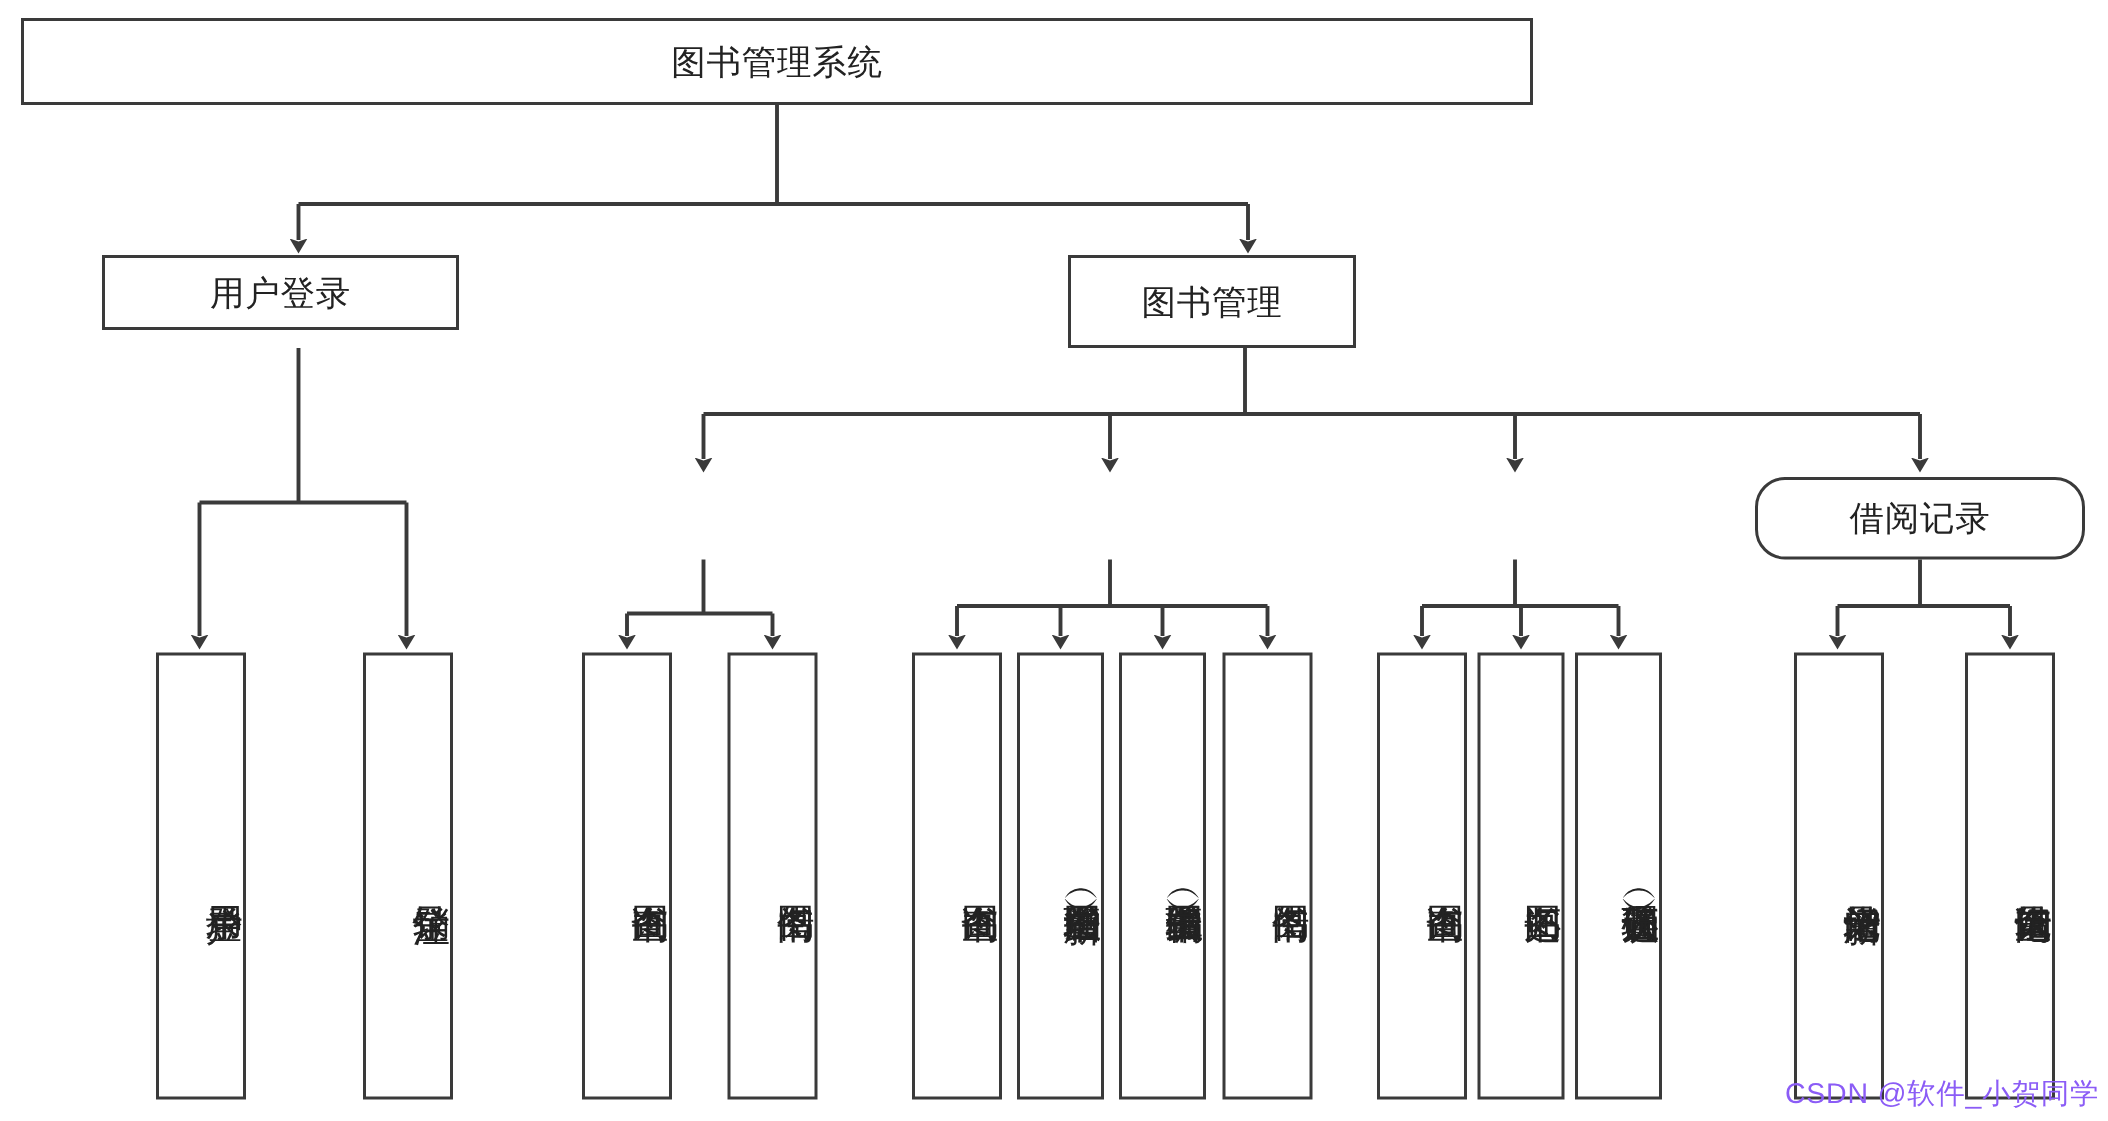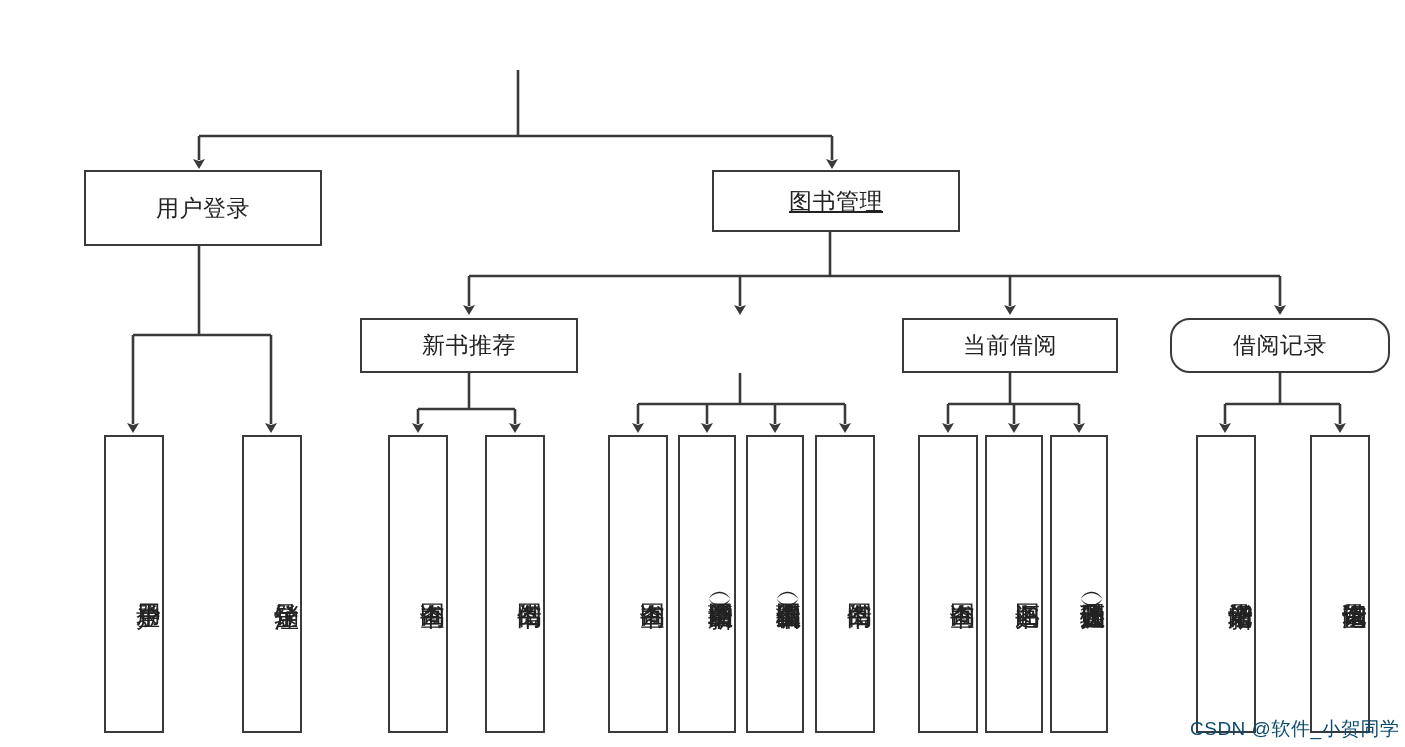--- a/index.html
+++ b/index.html
@@ -50,21 +50,21 @@
     white-space: nowrap;
   }
   .node.vert .vtext {
     writing-mode: vertical-rl;
     text-orientation: upright;
     display: block;
   }
   .watermark {
     position: absolute;
     font-size: 19px;
-    color: #0c4a6e;
+    color: #8b5cf6;
     white-space: nowrap;
     letter-spacing: 0.5px;
     font-family: "Liberation Sans", "DejaVu Sans", sans-serif;
   }
 </style>
 </head>
 <body>
 
 <div id="canvas">
 
@@ -111,34 +111,31 @@
       <path d="M1014,404 L1014,424" marker-end="url(#arrow)"></path>
       <path d="M1079,404 L1079,424" marker-end="url(#arrow)"></path>
 
       <path d="M1280,373 L1280,404"></path>
       <path d="M1225,404 L1340,404"></path>
       <path d="M1225,404 L1225,424" marker-end="url(#arrow)"></path>
       <path d="M1340,404 L1340,424" marker-end="url(#arrow)"></path>
     </g>
   </svg>
 
+  <div class="node horiz" style="left:14px; top:12px; width:1008px; height:58px;">
+    <span>图书管理系统</span>
+  </div>
 
-  <div class="node horiz" style="left:84px; top:170px; width:238px; height:76px;">
+  <div class="node horiz" style="left:68px; top:170px; width:238px; height:50px;">
     <span>用户登录</span>
   </div>
-  <div class="node horiz" style="left:712px; top:170px; width:248px; height:62px;text-decoration:underline;">
+  <div class="node horiz" style="left:712px; top:170px; width:192px; height:62px;">
     <span>图书管理</span>
   </div>
 
-  <div class="node horiz" style="left:360px; top:318px; width:218px; height:55px;">
-    <span>新书推荐</span>
-  </div>
-  <div class="node horiz" style="left:902px; top:318px; width:216px; height:55px;">
-    <span>当前借阅</span>
-  </div>
   <div class="node horiz" style="left:1170px; top:318px; width:220px; height:55px;border-radius:20px;">
     <span>借阅记录</span>
   </div>
 
   <div class="node vert" style="left:104px; top:435px; width:60px; height:298px;">
     <span class="vtext">用户登录</span>
   </div>
   <div class="node vert" style="left:242px; top:435px; width:60px; height:298px;">
     <span class="vtext">注销登录</span>
   </div>

